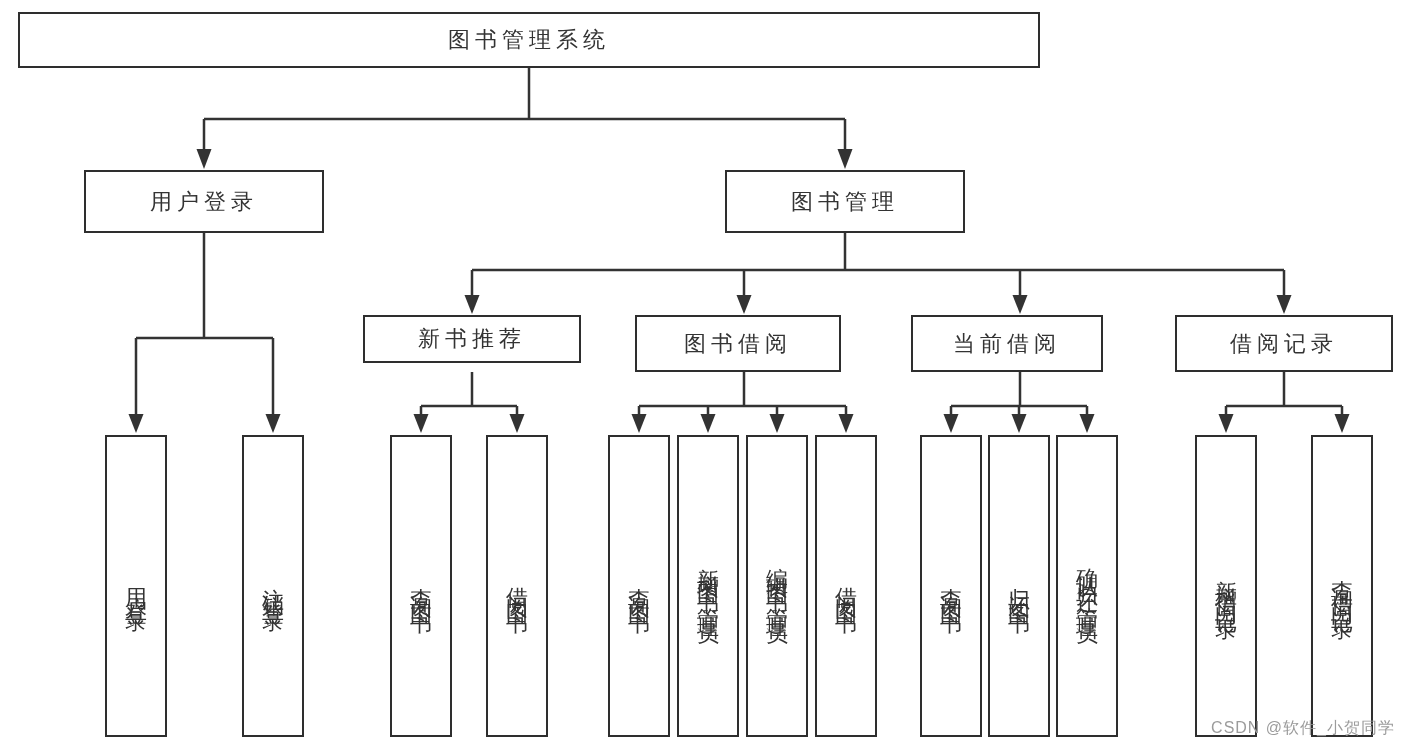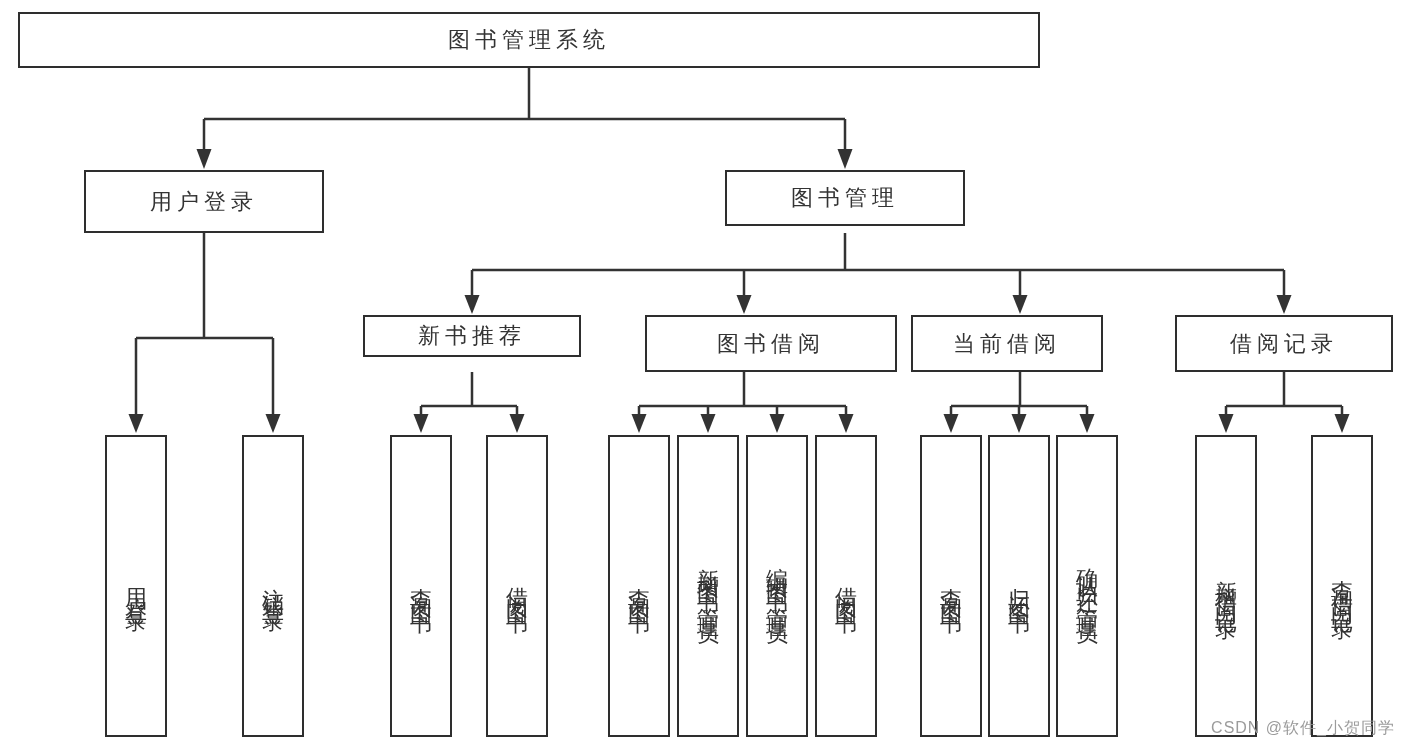--- a/index.html
+++ b/index.html
@@ -65,24 +65,24 @@
       <polygon points="1011.5,414 1026.5,414 1019,433"></polygon>
       <polygon points="1079.5,414 1094.5,414 1087,433"></polygon>
       <polygon points="1218.5,414 1233.5,414 1226,433"></polygon>
       <polygon points="1334.5,414 1349.5,414 1342,433"></polygon>
     </g>
   </svg>
 
   <div class="node" style="left:18px;top:12px;width:1022px;height:56px;">图书管理系统</div>
 
   <div class="node" style="left:84px;top:170px;width:240px;height:63px;">用户登录</div>
-  <div class="node" style="left:725px;top:170px;width:240px;height:56px;">图书管理</div>
+  <div class="node" style="left:725px;top:170px;width:240px;height:63px;">图书管理</div>
 
-  <div class="node" style="left:363px;top:315px;width:218px;height:42px;text-align:center;">新书推荐</div>
-  <div class="node" style="left:635px;top:315px;width:252px;height:57px;margin-left:10px;">图书借阅</div>
+  <div class="node" style="left:363px;top:315px;width:218px;height:48px;text-align:center;">新书推荐</div>
+  <div class="node" style="left:635px;top:315px;width:206px;height:57px;">图书借阅</div>
   <div class="node" style="left:911px;top:315px;width:192px;height:57px;">当前借阅</div>
   <div class="node" style="left:1175px;top:315px;width:218px;height:57px;">借阅记录</div>
 
   <div class="node leaf" style="left:105px;top:435px;width:62px;height:302px;">用户登录</div>
   <div class="node leaf" style="left:242px;top:435px;width:62px;height:302px;">注销登录</div>
 
   <div class="node leaf" style="left:390px;top:435px;width:62px;height:302px;">查询图书</div>
   <div class="node leaf" style="left:486px;top:435px;width:62px;height:302px;">借阅图书</div>
 
   <div class="node leaf" style="left:608px;top:435px;width:62px;height:302px;">查询图书</div>

